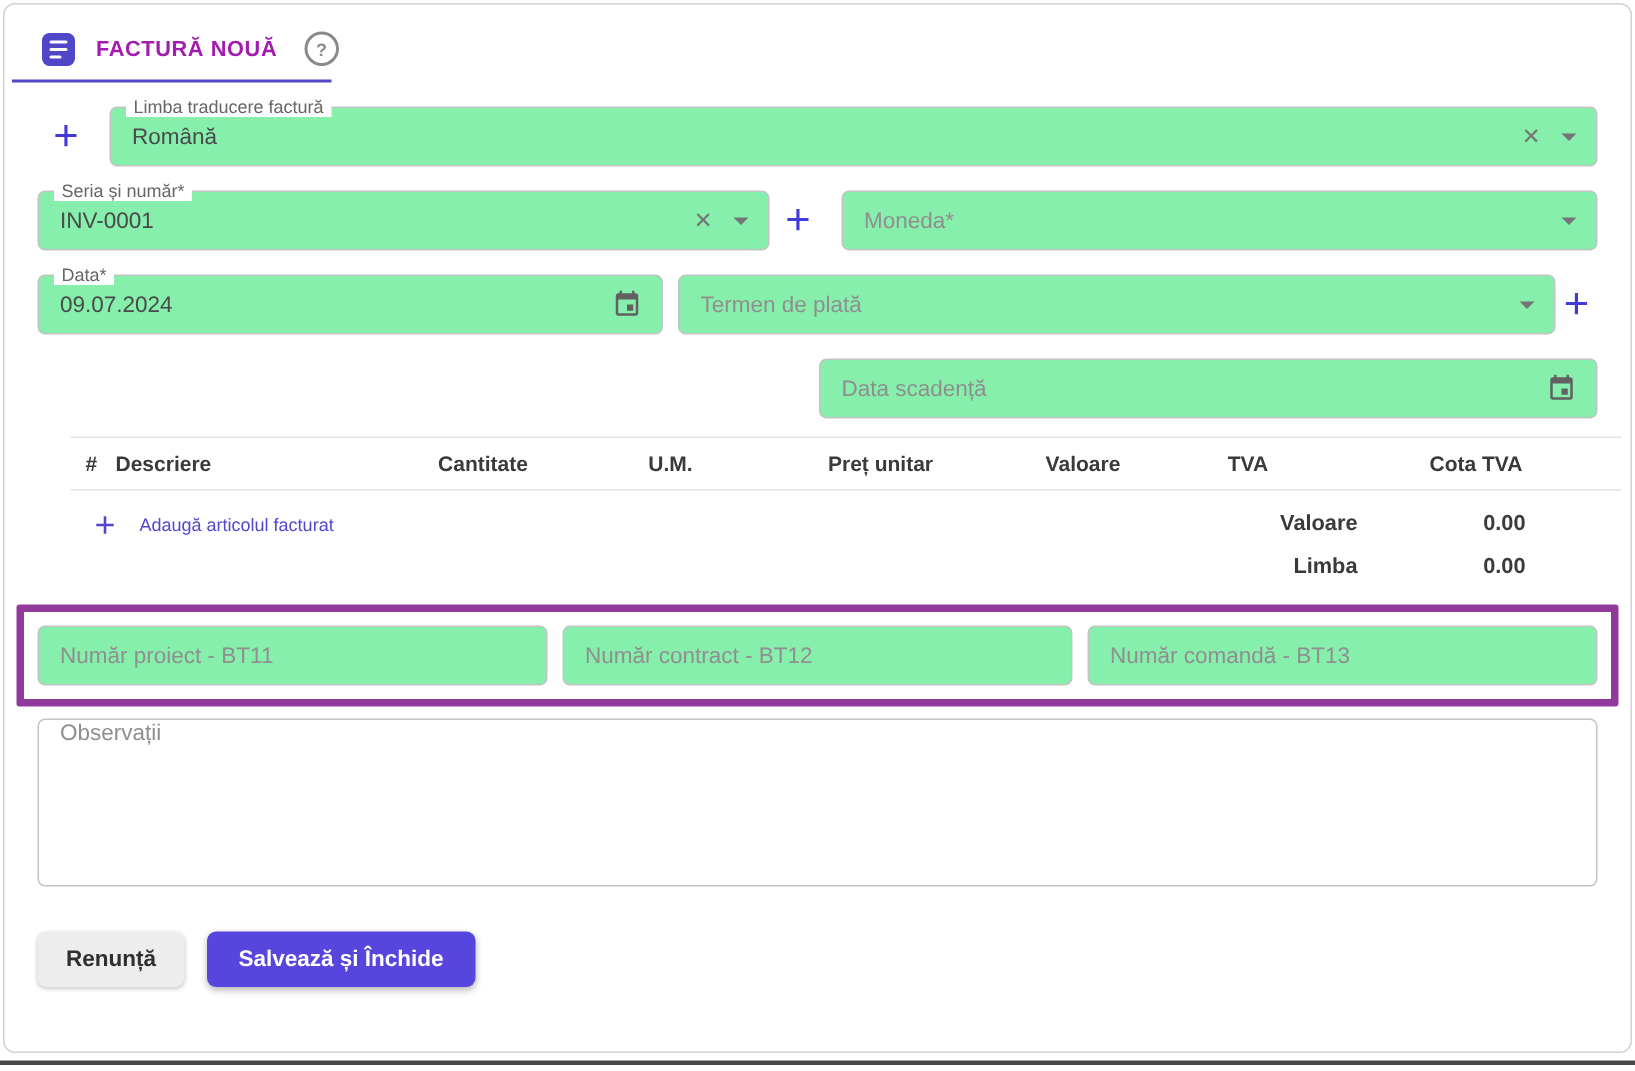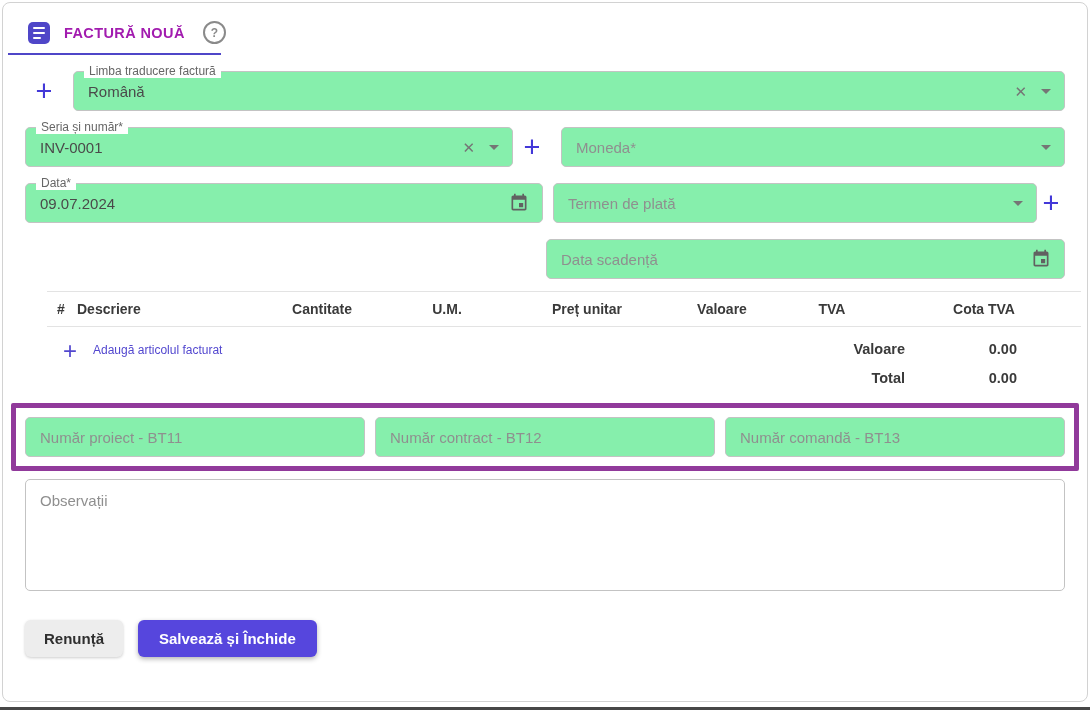--- a/index.html
+++ b/index.html
@@ -37,21 +37,21 @@
   .float-label{position:absolute;top:-8px;left:10px;background:#fff;padding:0 5px;
     font-size:12px;color:#666;white-space:nowrap;}
   .adorn{display:flex;align-items:center;gap:14px;padding-right:13px;}
   .arrow{width:0;height:0;border-left:5px solid transparent;
     border-right:5px solid transparent;border-top:5px solid #757575;cursor:pointer;}
   .clear{color:#757575;font-size:15px;line-height:1;cursor:pointer;}
   .cal-btn{display:flex;align-items:center;cursor:pointer;}
   .plus-btn{color:#4338d8;font-size:29px;font-weight:300;line-height:1;width:38px;
     text-align:center;cursor:pointer;user-select:none;flex:0 0 auto;}
   .w488{width:488px;flex:0 0 auto;}
-  .w518{width:518px;flex:0 0 auto;}
+  .w518{width:417px;flex:0 0 auto;}
   .flex1{flex:1;}
   .gap10{width:10px;flex:0 0 auto;}
   .row-end{justify-content:flex-end;}
   .w519{width:519px;flex:0 0 auto;}
 
   
   .items-title{margin:38px 22px 0 54px;font-weight:bold;font-size:14.5px;color:#2e2e2e;}
   .items-table{margin:12px 6px 0 44px;border-top:1px solid #e3e3e3;border-bottom:1px solid #e3e3e3;}
   .items-header{display:grid;grid-template-columns:30px 180px 130px 120px 160px 110px 110px 1fr;
     padding:9px 0;font-weight:bold;font-size:14px;color:#3a3a3a;}
@@ -66,21 +66,21 @@
     font-weight:bold;font-size:14.5px;color:#3a3a3a;margin-right:48px;align-content:start;}
 
   
   .bt-box{margin:17px 8px 0;border:5px solid #913a9b;padding:9px;display:flex;gap:10px;
     border-radius:2px;}
   .bt-box .field{flex:1;}
 
   
   .notes{margin:8px 22px 0;}
   .notes textarea{width:100%;height:112px;border:1px solid #c3c3c3;border-radius:5px;
-    box-sizing:border-box;resize:none;outline:none;padding:12px 14px;font-size:15px;
+    box-sizing:border-box;resize:none;outline:none;padding:0 14px;font-size:15px;
     color:#c2410c;font-family:inherit;}
   .notes textarea::placeholder{color:#8f8f8f;opacity:1;}
 
   
   .actions{margin:25px 22px 0;display:flex;gap:15px;}
   .btn{border:none;border-radius:6px;height:37px;font-weight:bold;font-size:15px;
     font-family:inherit;cursor:pointer;}
   .btn-save{background:#5646dd;color:#fff;padding:0 21px;box-shadow:0 2px 5px rgba(0,0,0,.3);}
   .btn-cancel{background:#ededed;color:#2f2f2f;padding:0 19px;box-shadow:0 1px 3px rgba(0,0,0,.2);}
 </style>
@@ -182,21 +182,21 @@
   </div>
 
   <div class="items-footer">
     <div class="add-item">
       <span class="plus-glyph">+</span>
       <span class="txt">Adaugă articolul facturat</span>
     </div>
     <div class="totals">
       <div>Valoare</div>
       <div>0.00</div>
-      <div>Total</div>
+      <div>Limba</div>
       <div>0.00</div>
     </div>
   </div>
 
   <div class="bt-box">
     <div class="field">
       <input placeholder="Număr proiect - BT11" style="">
     </div>
     <div class="field">
       <input placeholder="Număr contract - BT12" style="">

